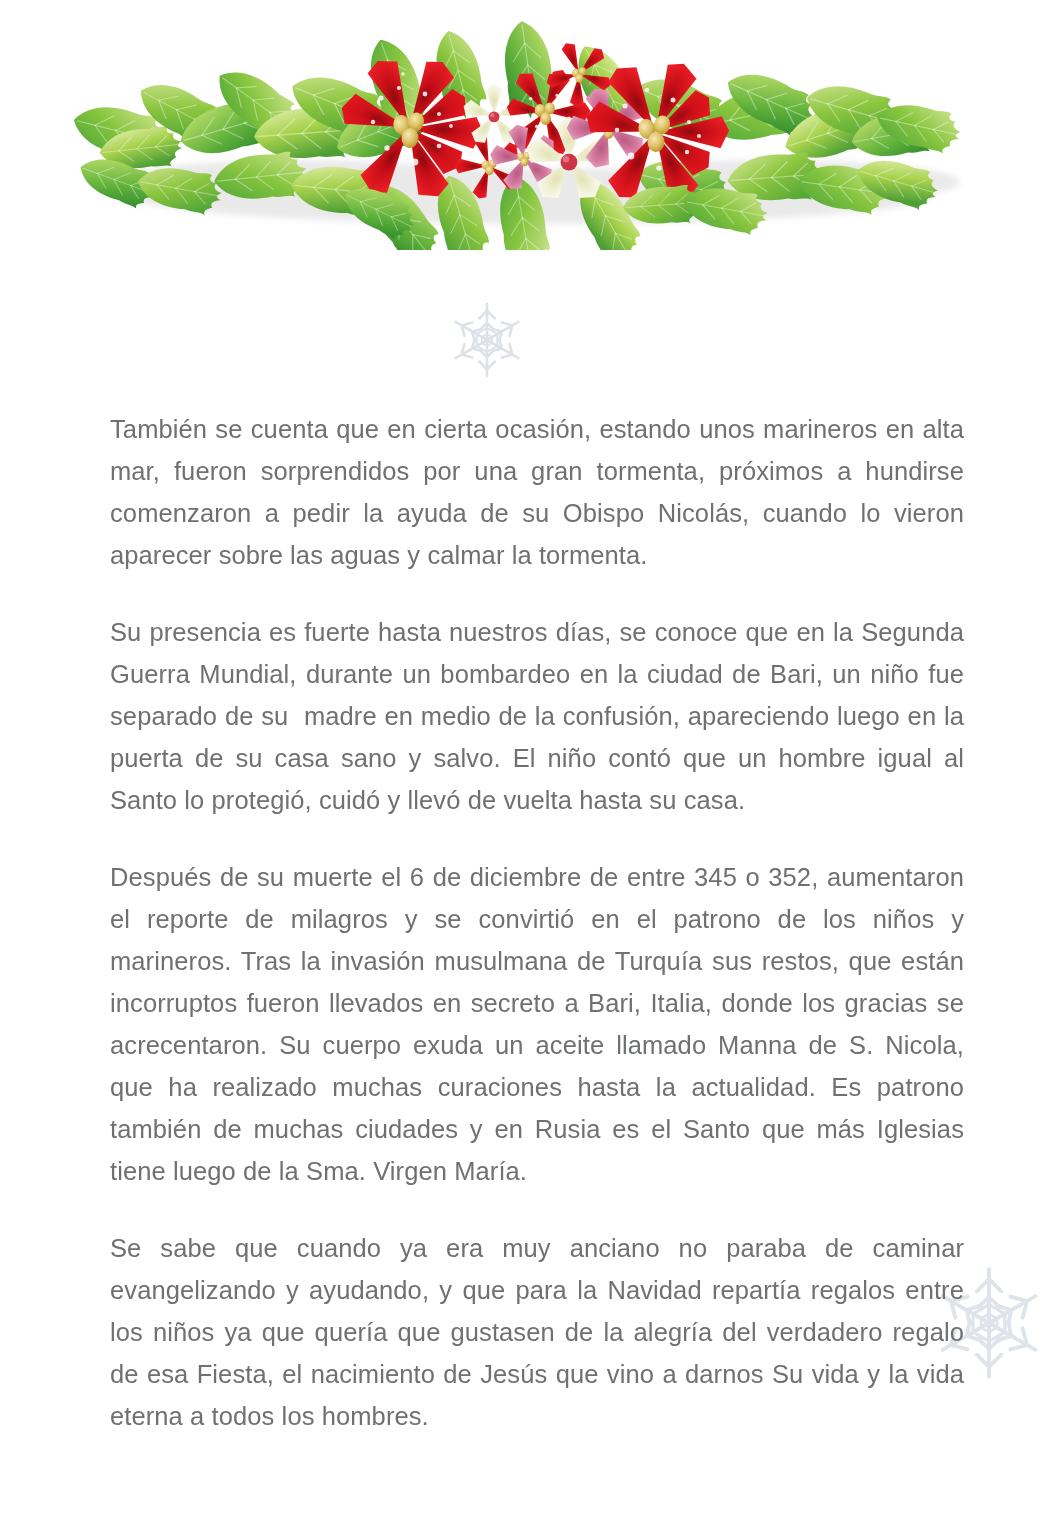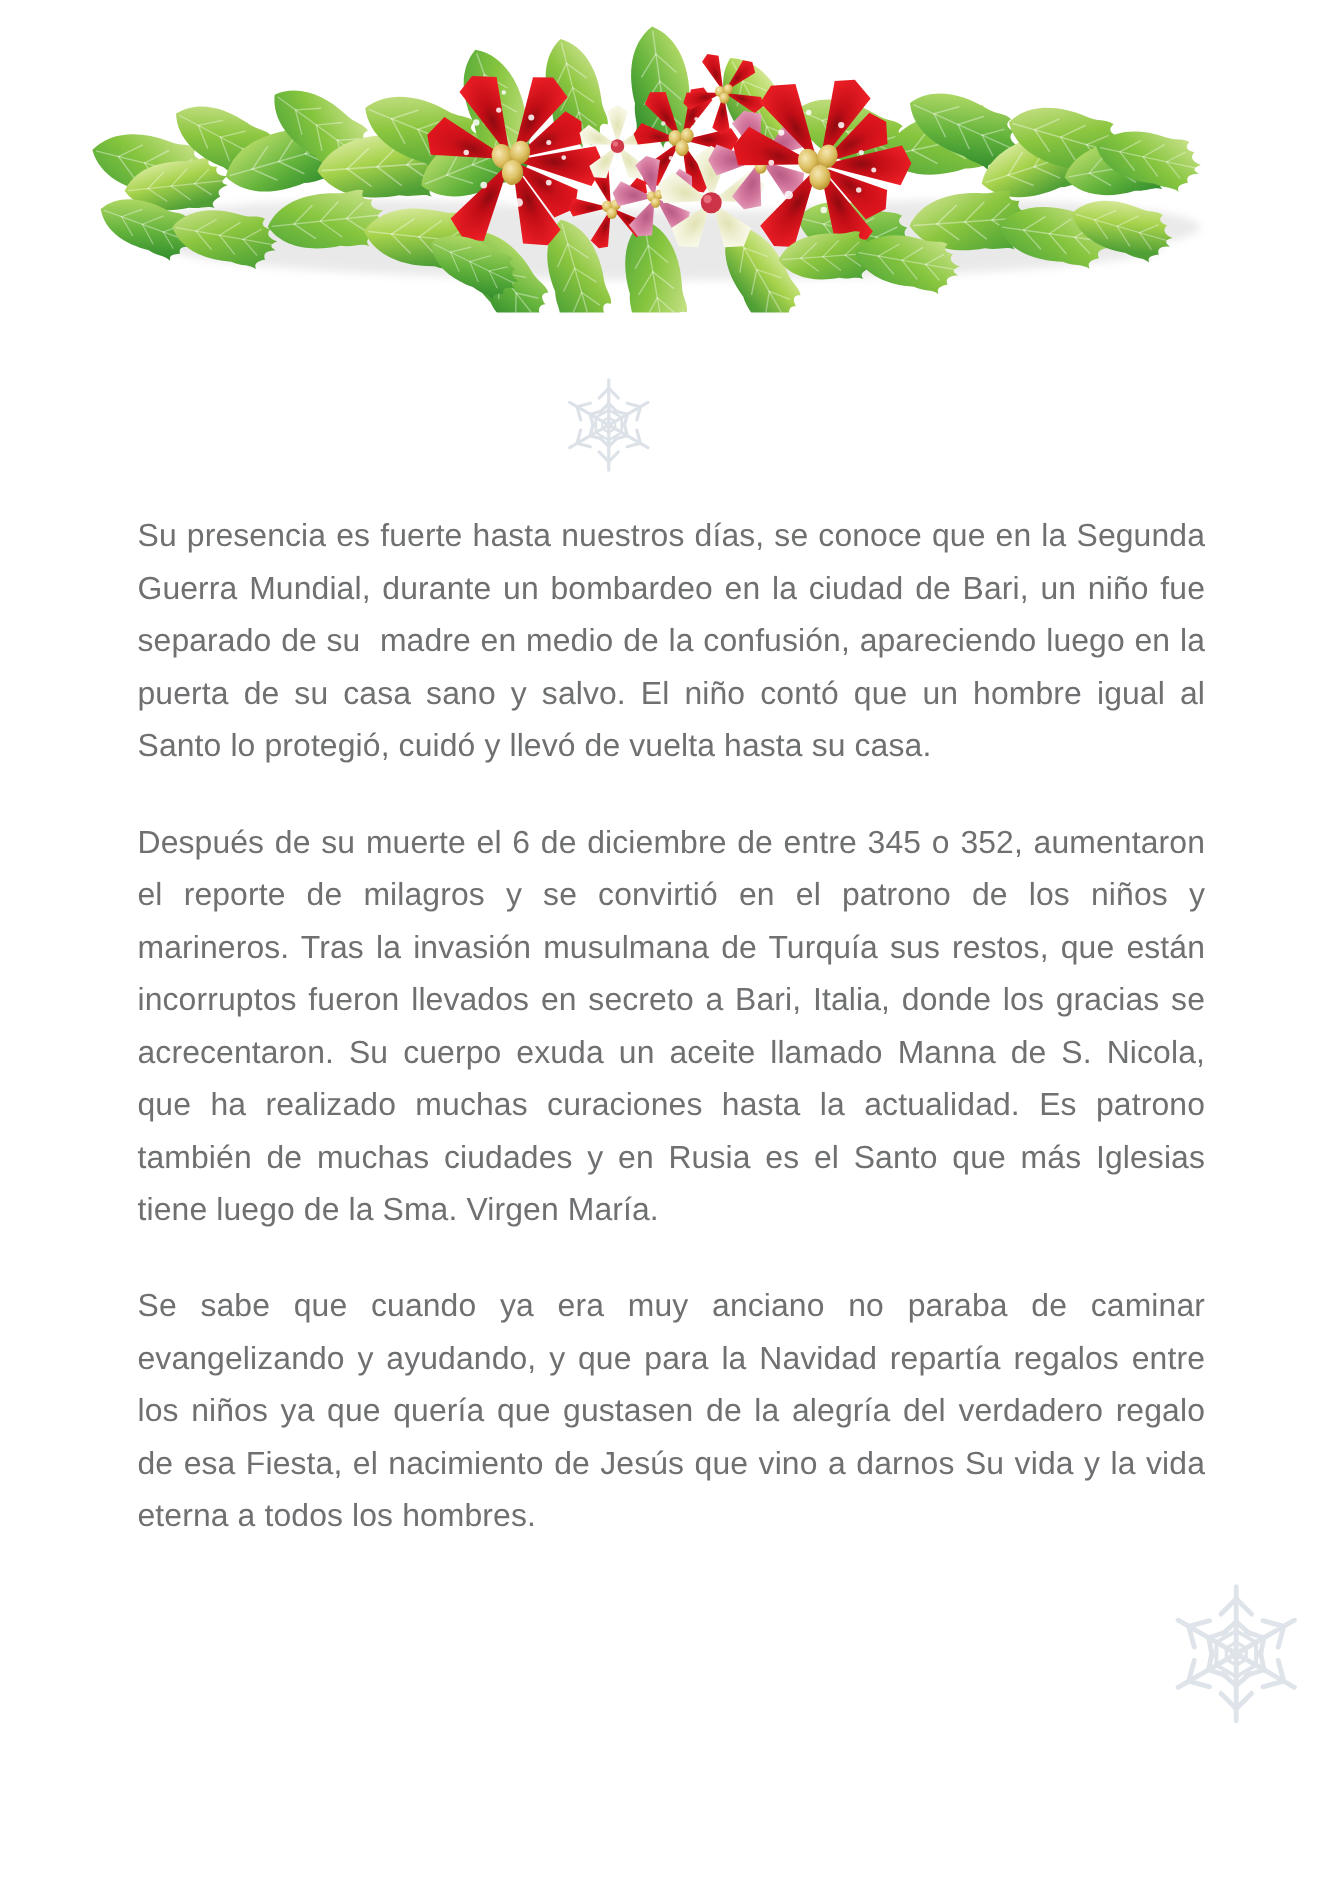--- a/index.html
+++ b/index.html
@@ -519,16 +519,17 @@
         <path d="M50,71 L41,63 M50,71 L59,63"></path>
       </g>
       <polygon points="50,35 63,42.5 63,57.5 50,65 37,57.5 37,42.5" stroke-width="2.6"></polygon>
       <polygon points="50,42.5 56.5,46.3 56.5,53.7 50,57.5 43.5,53.7 43.5,46.3" stroke-width="2.2"></polygon>
       <circle cx="50" cy="50" r="2.8" stroke-width="2.2"></circle>
     </g>
   </svg>
 </div>
 
 <div id="document-body" style="color: rgb(111, 112, 114);">
+  <p class="para last-line-left">También se cuenta que en cierta ocasión, estando unos marineros en alta mar, fueron sorprendidos por una gran tormenta, próximos a hundirse comenzaron a pedir la ayuda de su Obispo Nicolás, cuando lo vieron aparecer sobre las aguas y calmar la tormenta.</p>
   <p class="para last-line-left">Su presencia es fuerte hasta nuestros días, se conoce que en la Segunda Guerra Mundial, durante un bombardeo en la ciudad de Bari, un niño fue separado de su  madre en medio de la confusión, apareciendo luego en la puerta de su casa sano y salvo. El niño contó que un hombre igual al Santo lo protegió, cuidó y llevó de vuelta hasta su casa.</p>
   <p class="para last-line-left">Después de su muerte el 6 de diciembre de entre 345 o 352, aumentaron el reporte de milagros y se convirtió en el patrono de los niños y marineros. Tras la invasión musulmana de Turquía sus restos, que están incorruptos fueron llevados en secreto a Bari, Italia, donde los gracias se acrecentaron. Su cuerpo exuda un aceite llamado Manna de S. Nicola, que ha realizado muchas curaciones hasta la actualidad. Es patrono también de muchas ciudades y en Rusia es el Santo que más Iglesias tiene luego de la Sma. Virgen María.</p>
   <p class="para last-line-left">Se sabe que cuando ya era muy anciano no paraba de caminar evangelizando y ayudando, y que para la Navidad repartía regalos entre los niños ya que quería que gustasen de la alegría del verdadero regalo de esa Fiesta, el nacimiento de Jesús que vino a darnos Su vida y la vida eterna a todos los hombres.</p>
 </div>
 
 </body></html>

